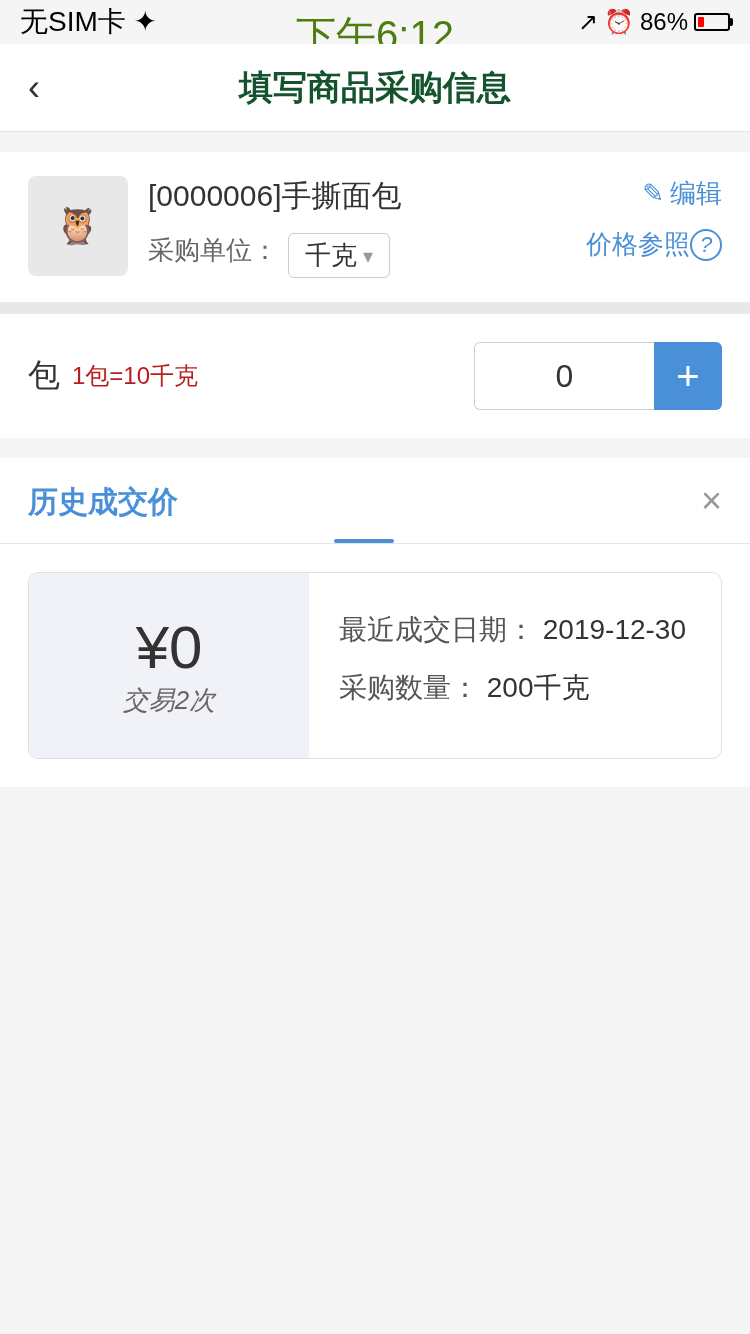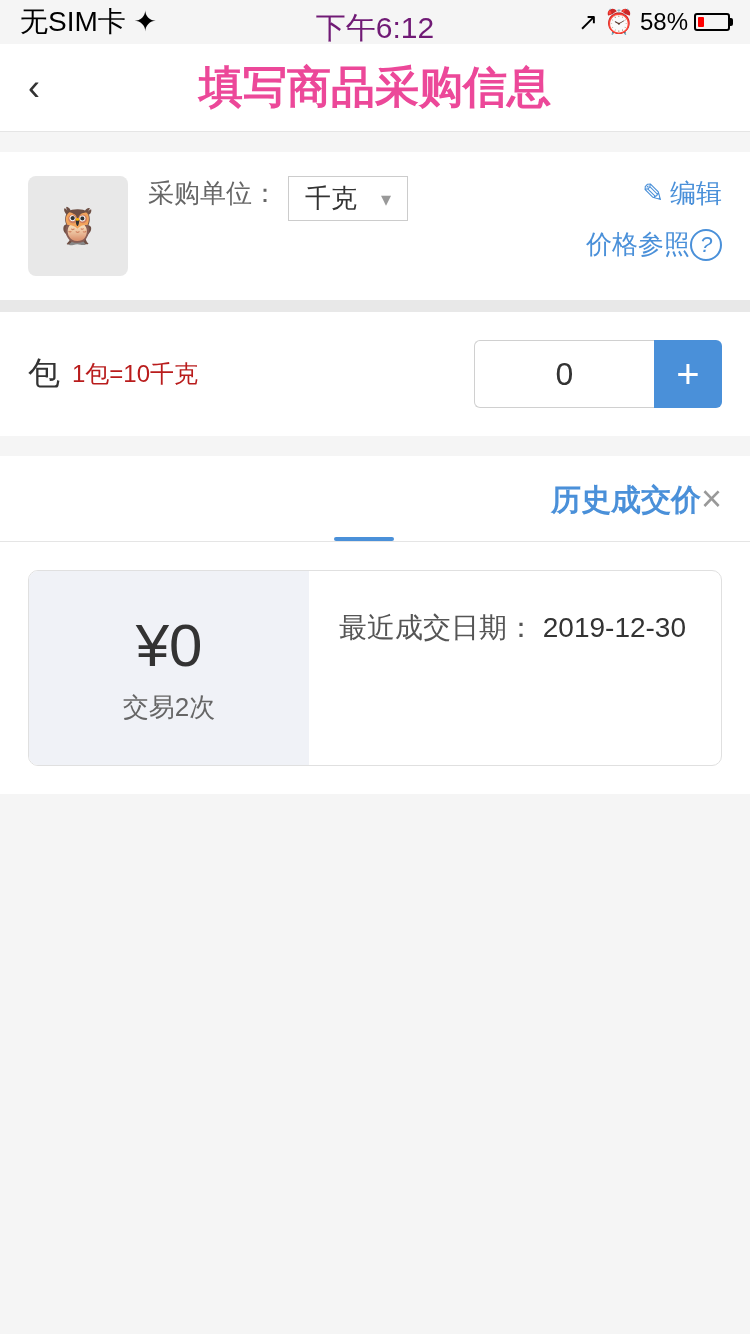--- a/index.html
+++ b/index.html
@@ -22,22 +22,22 @@
       justify-content: space-between;
       padding: 0 20px;
       font-size: 28px;
     }
     .status-left {
       font-size: 28px;
       color: #000;
       font-weight: 500;
     }
     .status-center {
-      font-size: 30px;
-      color: #701a75;
+      font-size: 40px;
+      color: #4d7c0f;
       font-weight: 500;
       position: absolute;
       left: 50%;
       transform: translateX(-50%);
       top: 8px;
     }
     .status-right {
       display: flex;
       align-items: center;
       gap: 6px;
@@ -88,23 +88,23 @@
       border-bottom: 1px solid #e5e5e5;
     }
     .nav-back {
       position: absolute;
       left: 28px;
       font-size: 36px;
       color: #333;
       cursor: pointer;
     }
     .nav-title {
-      font-size: 44px;
+      font-size: 34px;
       font-weight: 600;
-      color: #ec4899;
+      color: #14532d;
     }
 
     
     .product-section {
       background: #fff;
       padding: 24px 28px;
       margin-top: 20px;
     }
     .product-row {
       display: flex;
@@ -140,28 +140,28 @@
     }
     .product-unit-row {
       display: flex;
       align-items: flex-start;
       gap: 10px;
       font-size: 26px;
       color: #666;
     }
     .unit-select {
       border: 1px solid #ccc;
-      border-radius: 0;
+      border-radius: 6px;
       padding: 4px 16px;
       font-size: 26px;
       color: #333;
       background: #fff;
       display: flex;
       align-items: center;
-      gap: 24px;
+      gap: 6px;
     }
     .unit-chevron {
       font-size: 20px;
       color: #999;
     }
     .product-right {
       display: flex;
       flex-direction: column;
       align-items: flex-end;
       gap: 16px;
@@ -263,21 +263,21 @@
     }
     .tab-bar {
       display: flex;
       align-items: center;
       border-bottom: 1px solid #e5e5e5;
       position: relative;
       padding: 0 28px;
     }
     .tab-item {
       flex: 1;
-      text-align: right;
+      text-align: left;
       padding: 24px 0 20px;
       font-size: 30px;
       color: #999;
       cursor: pointer;
       position: relative;
     }
     .tab-item.active {
       color: #4a90d9;
       font-weight: 600;
     }
@@ -320,21 +320,22 @@
       padding: 40px 20px;
     }
     .price-amount {
       font-size: 60px;
       color: #333;
       font-weight: 500;
     }
     .price-count {
       font-size: 26px;
       color: #666;
-      margin-top: 10px;
+      margin-top: 1px;
+      font-style: italic;
     }
     .card-right {
       flex: 1;
       padding: 36px 30px;
       display: flex;
       flex-direction: column;
       gap: 16px;
     }
     .card-detail-row {
       font-size: 28px;
@@ -358,41 +359,42 @@
   </style>
 </head>
 <body>
 
 <div class="status-bar">
   <div class="status-left">无SIM卡 ✦</div>
   <div class="status-center">下午6:12</div>
   <div class="status-right">
     <span>↗</span>
     <span>⏰</span>
-    <span>58%</span>
+    <span>86%</span>
     <span class="battery-icon">
       <span class="battery-body">
         <span class="battery-fill"></span>
       </span>
     </span>
   </div>
 </div>
 
 <div class="nav-bar">
   <div class="nav-back">‹</div>
   <div class="nav-title">填写商品采购信息</div>
 </div>
 
 <div class="product-section">
   <div class="product-row">
     <div class="product-left">
       <div class="product-thumbnail">
         <span>🦉</span>
       </div>
       <div class="product-info">
+        <div class="product-name">[0000006]手撕面包</div>
         <div class="product-unit-row">
           <span>采购单位：</span>
           <div class="unit-select">
             <span>千克</span>
             <span class="unit-chevron">▾</span>
           </div>
         </div>
       </div>
     </div>
     <div class="product-right">
@@ -435,18 +437,22 @@
     <div class="price-card">
       <div class="card-left">
         <div class="price-amount">¥0</div>
         <div class="price-count">交易2次</div>
       </div>
       <div class="card-right">
         <div class="card-detail-row">
           <span class="card-detail-label">最近成交日期：</span>
           <span class="card-detail-value">2019-12-30</span>
         </div>
+        <div class="card-detail-row">
+          <span class="card-detail-label">采购数量：</span>
+          <span class="card-detail-value">200千克</span>
+        </div>
       </div>
     </div>
   </div>
 </div>
 
 <div class="bottom-space"></div>
 
 </body></html>

